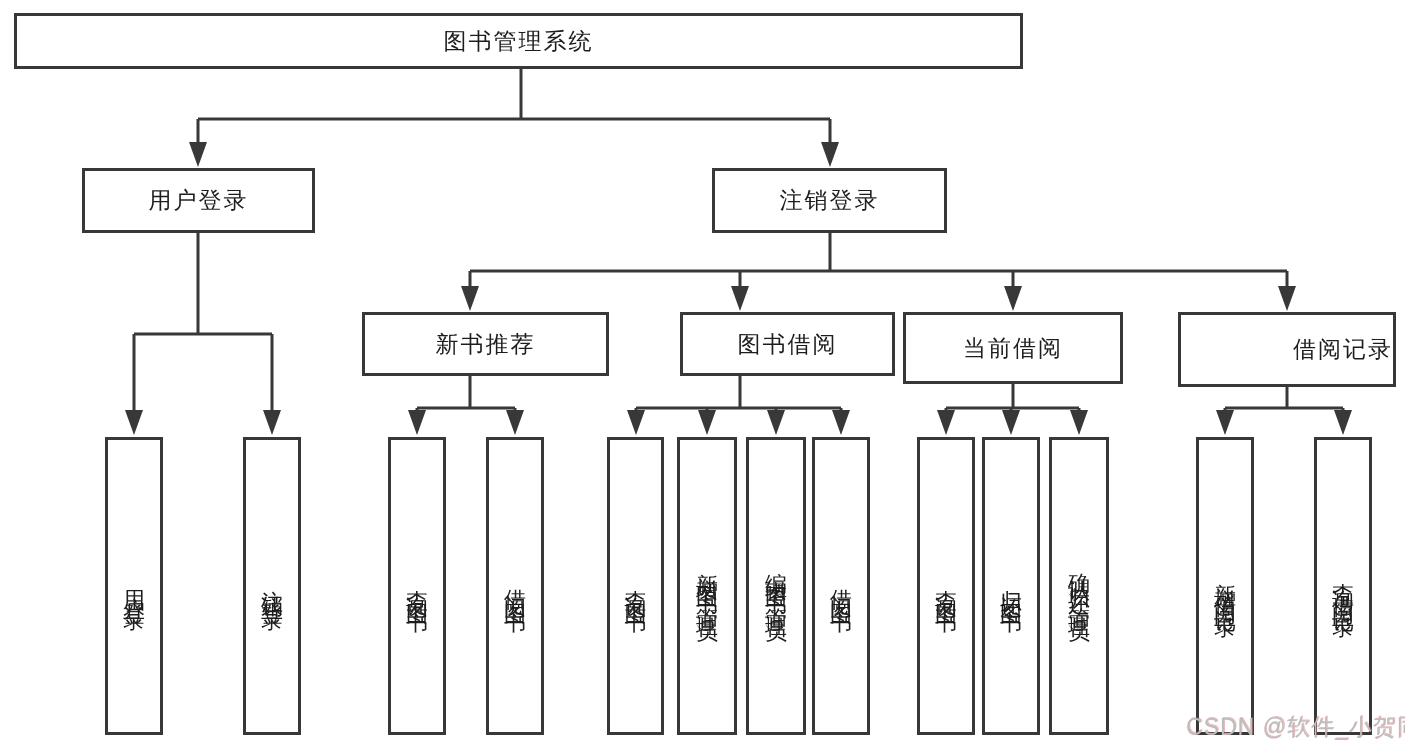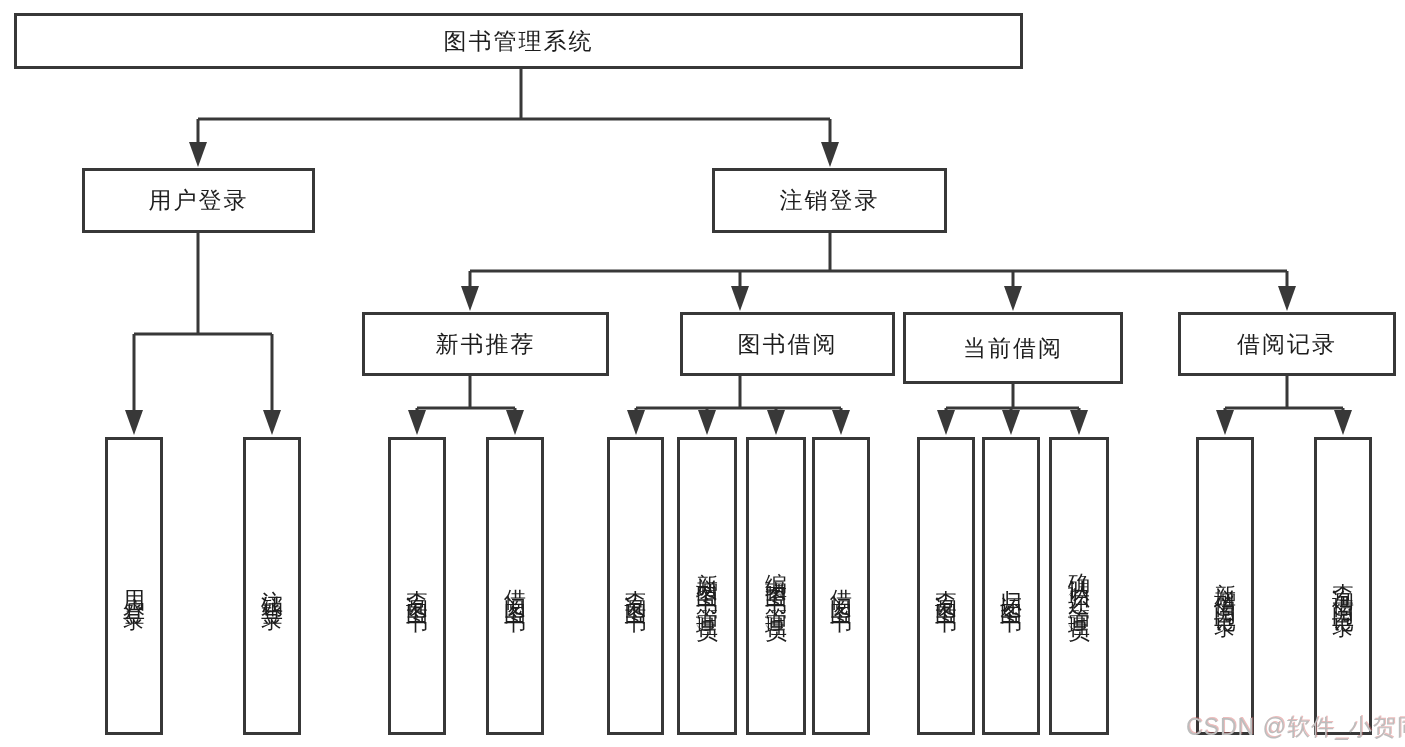--- a/index.html
+++ b/index.html
@@ -114,21 +114,21 @@
 
   <div class="box" style="left:362px; top:312px; width:247px; height:64px;">
     <span>新书推荐</span>
   </div>
   <div class="box" style="left:632px; top:312px; width:215px; height:64px;margin-left:48px;">
     <span>图书借阅</span>
   </div>
   <div class="box" style="left:903px; top:312px; width:220px; height:72px;">
     <span>当前借阅</span>
   </div>
-  <div class="box" style="left:1178px; top:312px; width:218px; height:64px;">
+  <div class="box" style="left:1178px; top:312px; width:218px; height:75px;justify-content:flex-end;">
     <span>借阅记录</span>
   </div>
 
   <div class="box leaf" style="left:105px; top:437px; width:58px; height:298px;">
     <span class="vtext">用户登录</span>
   </div>
   <div class="box leaf" style="left:243px; top:437px; width:58px; height:298px;">
     <span class="vtext">注销登录</span>
   </div>
 

